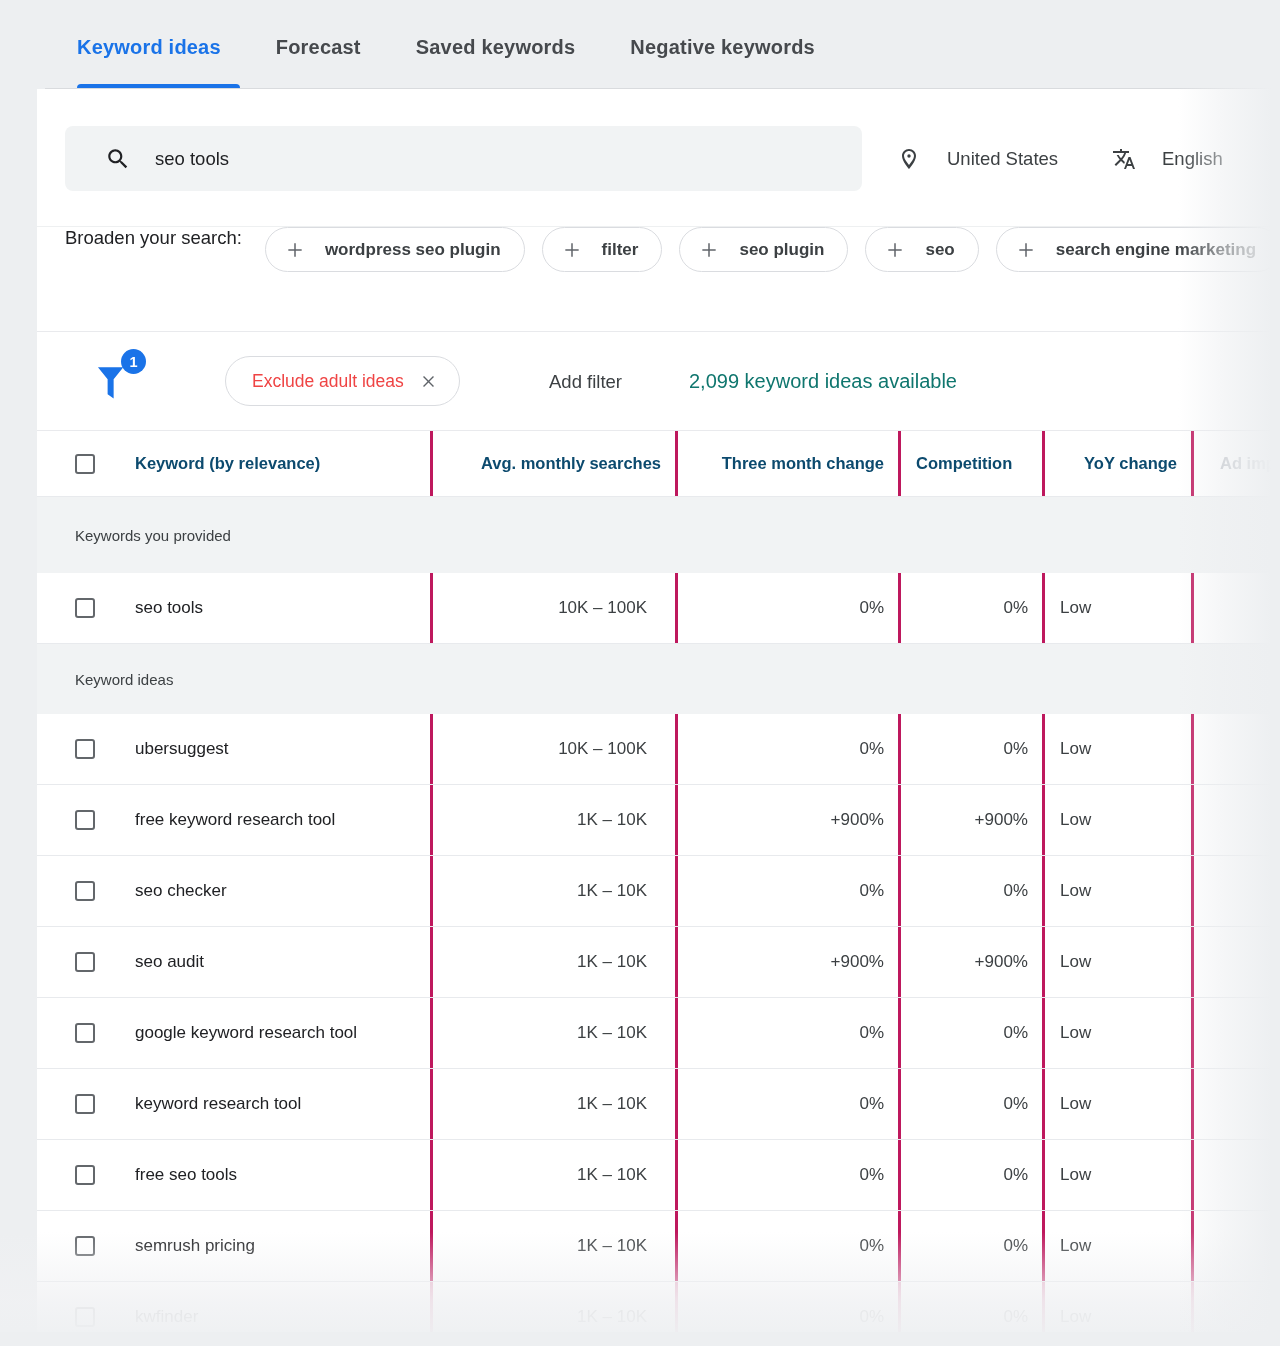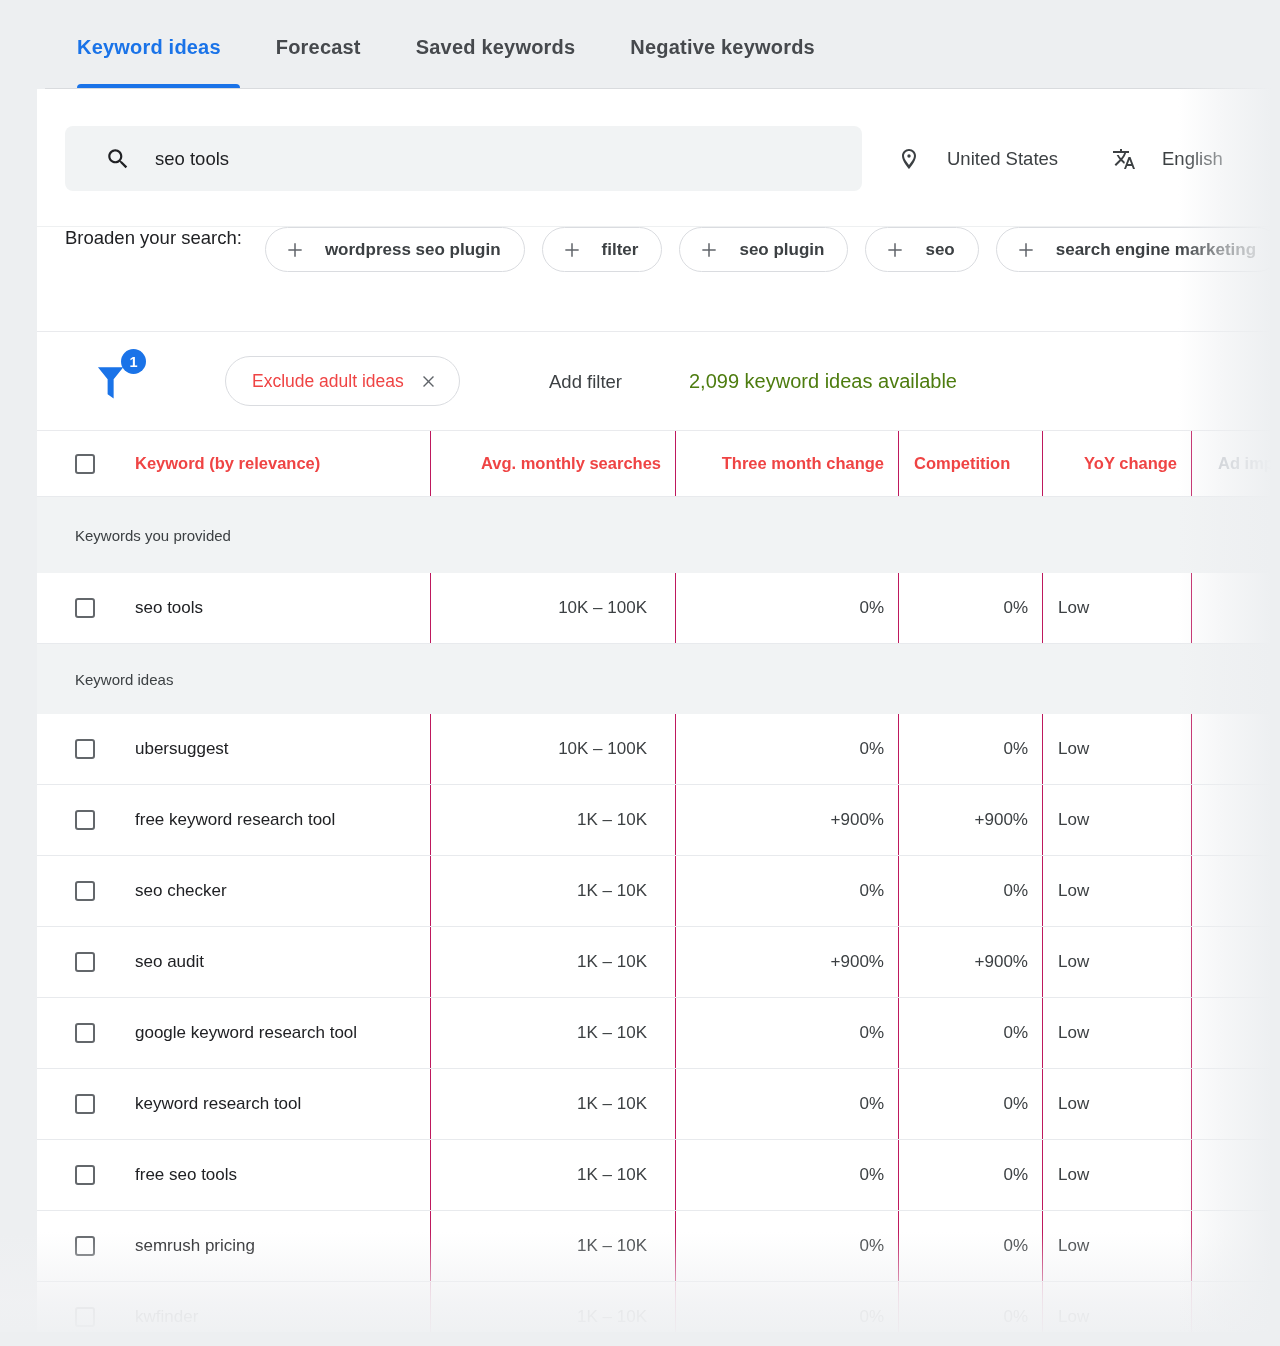--- a/index.html
+++ b/index.html
@@ -37,36 +37,36 @@
   .chips { display:flex; gap:17px; }
   .chip { height:45px; border:1px solid #dadce0; border-radius:23px; background:#fff; display:flex; align-items:center; gap:20px; padding:0 23px 0 19px; font-size:17px; font-weight:600; color:#3c4043; white-space:nowrap; cursor:pointer; flex:none; }
 
   
   .filter-row { position:relative; height:99px; border-bottom:1px solid #e9eaed; }
   .funnel-wrap { position:absolute; left:57px; top:22px; width:48px; height:52px; cursor:pointer; }
   .funnel-badge { position:absolute; right:-4px; top:-5px; width:25px; height:25px; border-radius:50%; background:#1a73e8; color:#fff; font-size:14.5px; font-weight:700; display:flex; align-items:center; justify-content:center; }
   .filter-chip { position:absolute; left:188px; top:24px; height:50px; border:1px solid #dadce0; border-radius:25px; background:#fff; display:flex; align-items:center; gap:16px; padding:0 22px 0 26px; font-size:17.5px; color:#ef4444; cursor:pointer; }
   .filter-chip .x { display:flex; cursor:pointer; }
   .add-filter { position:absolute; left:512px; top:0; height:99px; display:flex; align-items:center; font-size:18.5px; color:#3c4043; cursor:pointer; }
-  .idea-count { position:absolute; left:652px; top:0; height:99px; display:flex; align-items:center; font-size:20px; color:#4d7c0f; }
+  .idea-count { position:absolute; left:652px; top:0; height:99px; display:flex; align-items:center; font-size:20px; color:#0f766e; }
 
   
   .trow, .thead { display:grid; grid-template-columns:98px 295px 245px 223px 144px 149px 1fr; }
   .thead { height:66px; border-bottom:1px solid #e8eaed; }
   .trow { height:71px; border-bottom:1px solid #e8eaed; background:#fff; }
   .cell { display:flex; align-items:center; font-size:17px; color:#3c4043; min-width:0; }
   .c-check { padding-left:38px; }
   .c-kw { color:#202124; }
-  .c-avg, .c-3m, .c-yoy, .c-comp, .c-ad { border-left:1px solid #be185d; }
+  .c-avg, .c-3m, .c-yoy, .c-comp, .c-ad { border-left:3px solid #be185d; }
   .c-avg { justify-content:flex-end; padding-right:28px; }
   .thead .c-avg { padding-right:14px; }
   .c-3m, .c-yoy { justify-content:flex-end; padding-right:14px; }
   .c-comp { padding-left:15px; }
   .c-ad { padding-left:26px; overflow:visible; white-space:nowrap; }
-  .thead .cell { font-size:16.5px; font-weight:700; color:#ef4444; cursor:pointer; }
+  .thead .cell { font-size:16.5px; font-weight:700; color:#0c4a6e; cursor:pointer; }
   .thead .c-ad { color:#b9bdc3; }
   .band { height:76px; background:#f1f3f4; display:flex; align-items:center; padding-left:38px; font-size:15px; color:#3c4043; }
   .band.second { height:70px; }
   .checkbox { width:20px; height:20px; border:2px solid #63676b; border-radius:3px; background:#fff; flex:none; cursor:pointer; }
   .trow.faded { opacity:.35; border-bottom-color:transparent; }
 
   
   .fade-right { position:absolute; left:1178px; top:0; width:102px; height:1346px; pointer-events:none; z-index:6;
     background:linear-gradient(90deg, rgba(237,239,241,0) 0%, rgba(237,239,241,.55) 45%, #edeff1 92%); }
   .fade-bottom { position:absolute; left:0; top:1232px; width:1280px; height:100px; pointer-events:none; z-index:5;

